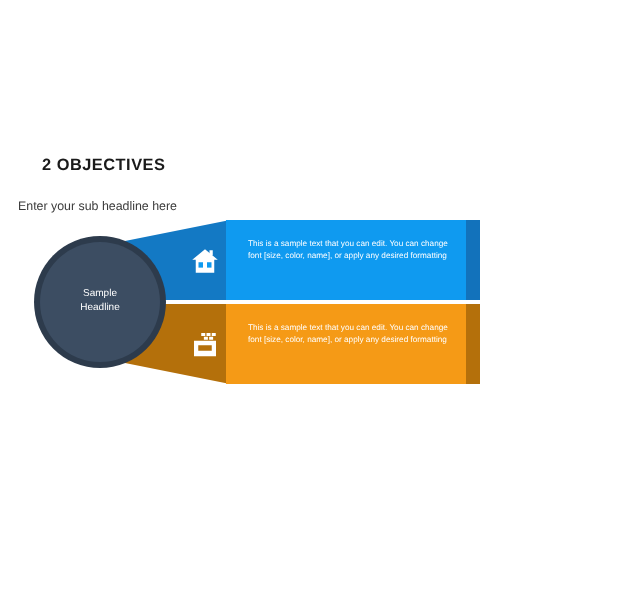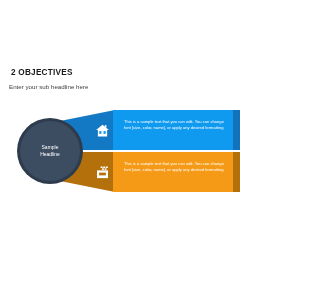--- a/index.html
+++ b/index.html
@@ -29,21 +29,21 @@
     left: 9px;
     top: 66px;
     width: 210px;
   }
   .slide-title {
     font-size: 8.2px;
     font-weight: bold;
     color: #1a1a1a;
     letter-spacing: 0.25px;
     line-height: 10px;
-    margin: 2px;
+    margin: 12px;
     white-space: nowrap;
   }
   .slide-subtitle {
     font-size: 6.2px;
     font-weight: normal;
     color: #3c3c3c;
     line-height: 8px;
     margin: 5px 0 0 0;
     white-space: nowrap;
   }

